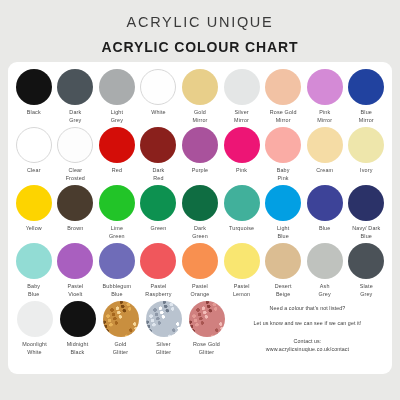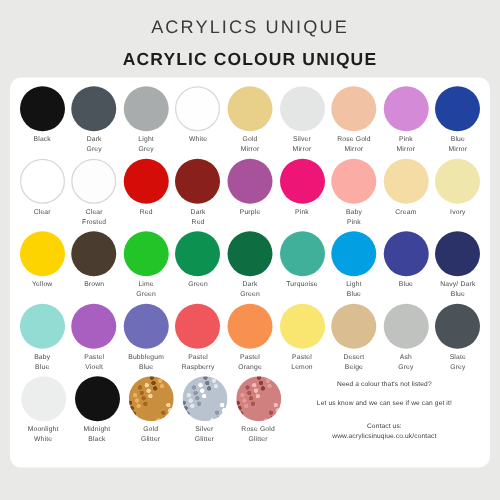--- a/index.html
+++ b/index.html
@@ -113,22 +113,22 @@
   .note-line.spaced { margin-top: 8px; }
   .note-contact    { margin-top: 10px; }
   .note-url        { margin-top: 1px; }
 </style>
 </head>
 <body>
 
 <div class="page">
 
   <div class="header">
-    <div class="brand">ACRYLICS UNIQUE</div>
-    <div class="chart-title">ACRYLIC COLOUR UNIQUE</div>
+    <div class="brand">ACRYLIC UNIQUE</div>
+    <div class="chart-title">ACRYLIC COLOUR CHART</div>
   </div>
 
   <div class="card">
     <div id="rows-container">
         <div class="row">
           <div class="cell">
             <div class="swatch" style="background: rgb(18, 18, 18);"></div>
             <div class="label">Black</div>
           </div>
           <div class="cell">

